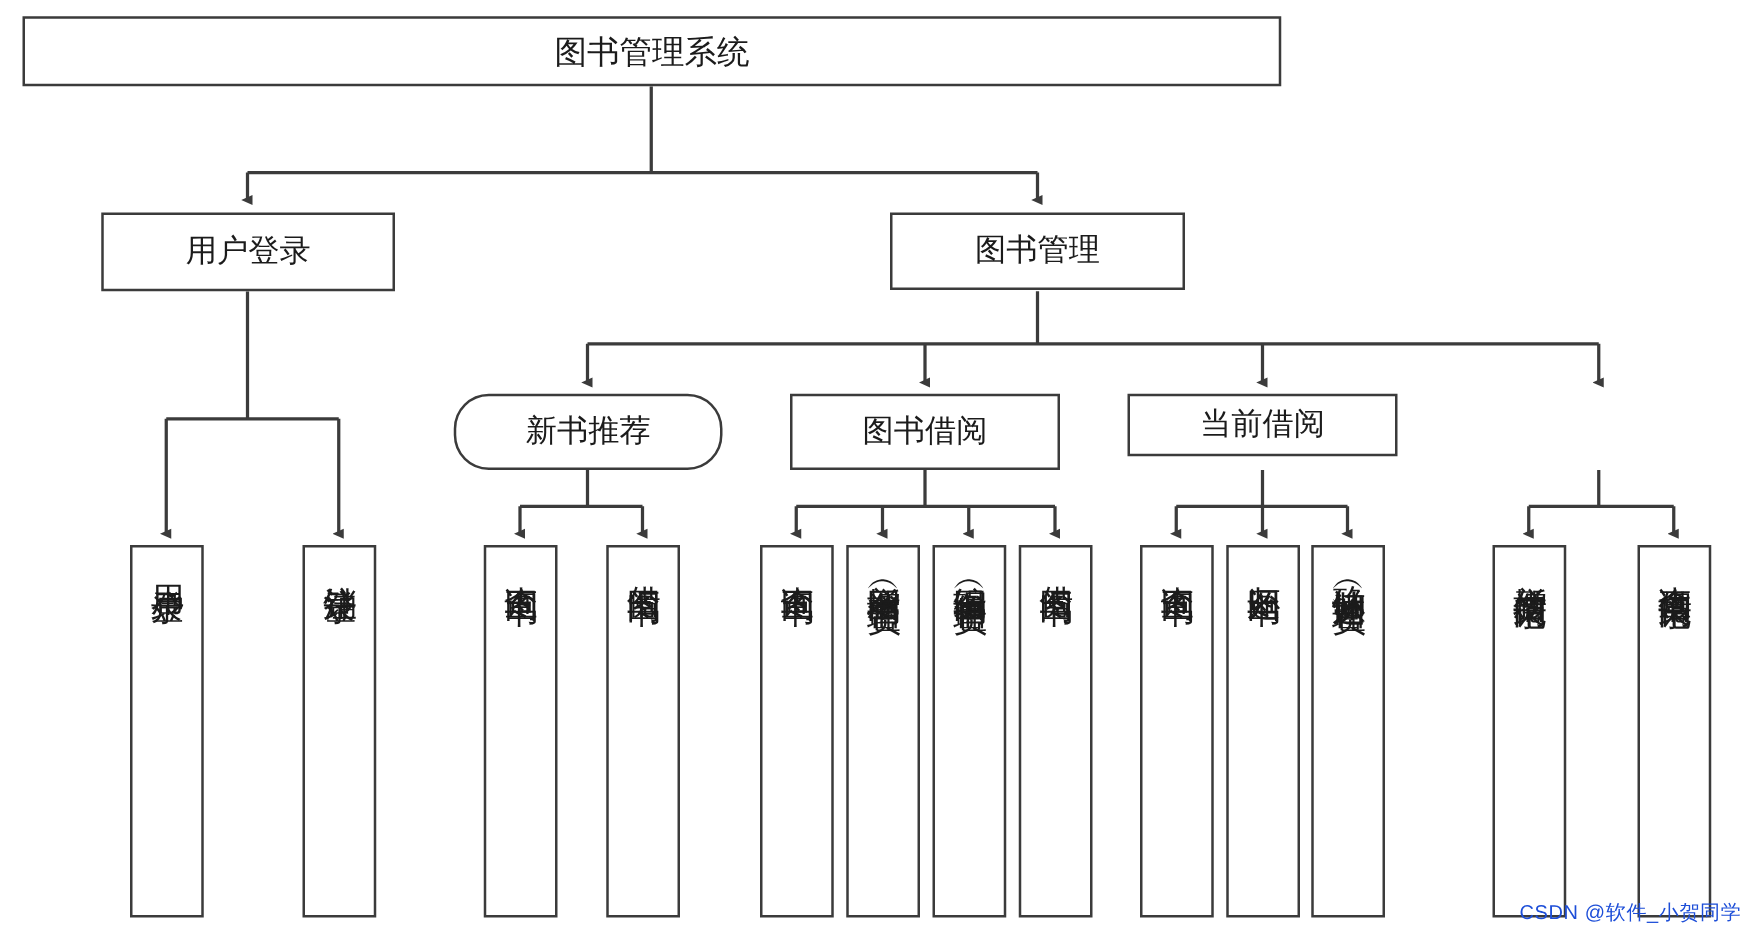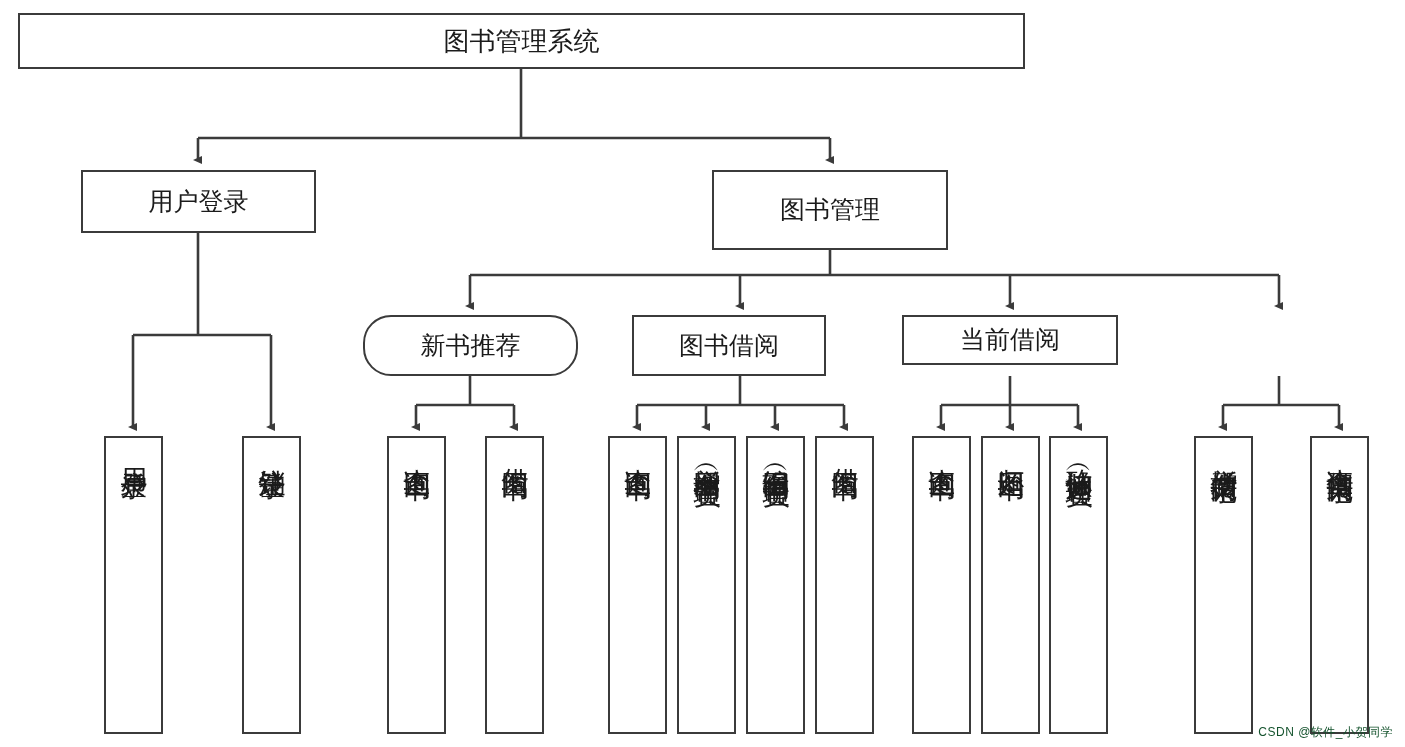--- a/index.html
+++ b/index.html
@@ -57,22 +57,22 @@
     text-orientation: upright;
     font-size: 27px;
     letter-spacing: 2px;
     line-height: 1;
     white-space: nowrap;
   }
   .watermark {
     position: absolute;
     right: 12px;
     bottom: 6px;
-    font-size: 12px;
-    color: #14532d;
+    font-size: 16px;
+    color: #1d4ed8;
     letter-spacing: 0.5px;
     white-space: nowrap;
     pointer-events: none;
   }
 </style>
 </head>
 <body>
 
 <div id="diagram-root">
 
@@ -127,29 +127,29 @@
   </svg>
 
   <div class="node root horiz" style="left:18px; top:13px; width:1007px; height:56px;">
     <span class="label">图书管理系统</span>
   </div>
 
   <div class="node horiz" style="left:81px; top:170px; width:235px; height:63px;">
     <span class="label">用户登录</span>
   </div>
 
-  <div class="node horiz" style="left:712px; top:170px; width:236px; height:80px;">
+  <div class="node horiz" style="left:712px; top:170px; width:236px; height:62px;">
     <span class="label">图书管理</span>
   </div>
 
   <div class="node horiz" style="left:363px; top:315px; width:215px; height:61px;border-radius:28px;">
     <span class="label">新书推荐</span>
   </div>
 
-  <div class="node horiz" style="left:632px; top:315px; width:194px; height:61px;">
+  <div class="node horiz" style="left:632px; top:315px; width:216px; height:61px;">
     <span class="label">图书借阅</span>
   </div>
 
   <div class="node horiz" style="left:902px; top:315px; width:216px; height:50px;">
     <span class="label">当前借阅</span>
   </div>
 
 
   <div class="node vert" style="left:104px; top:436px; width:59px; height:298px;">
     <span class="label">用户登录</span>

